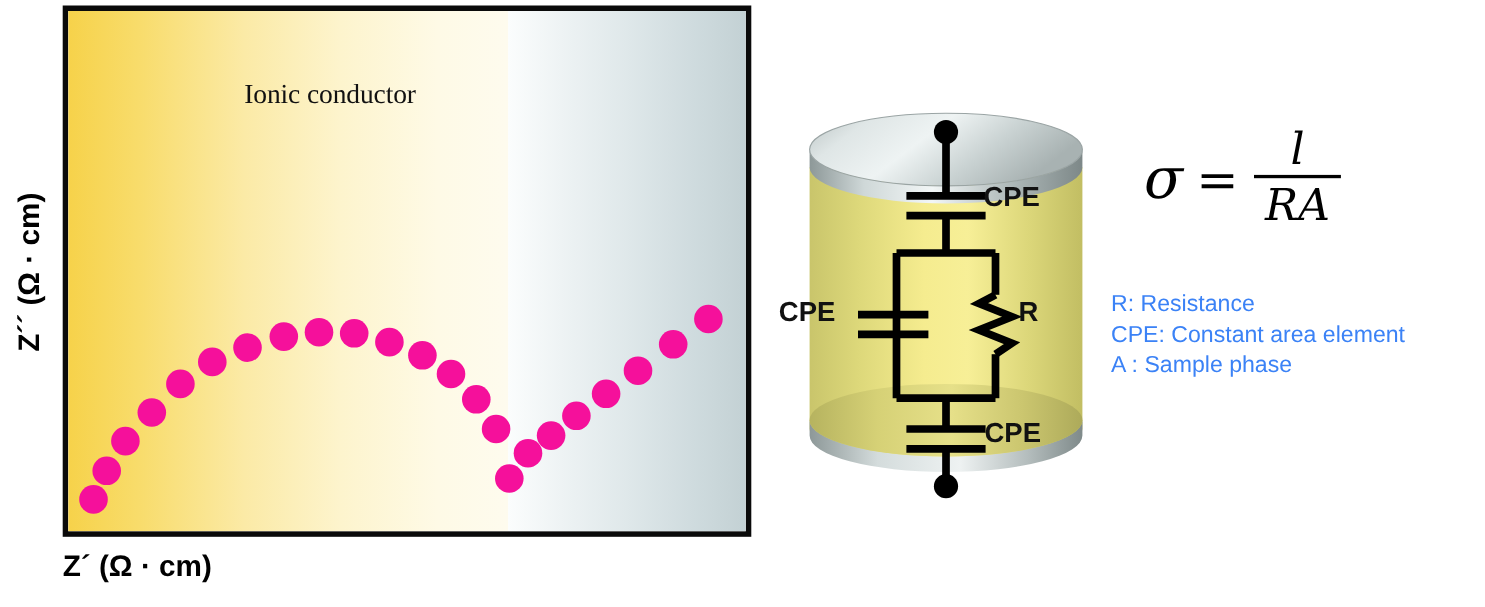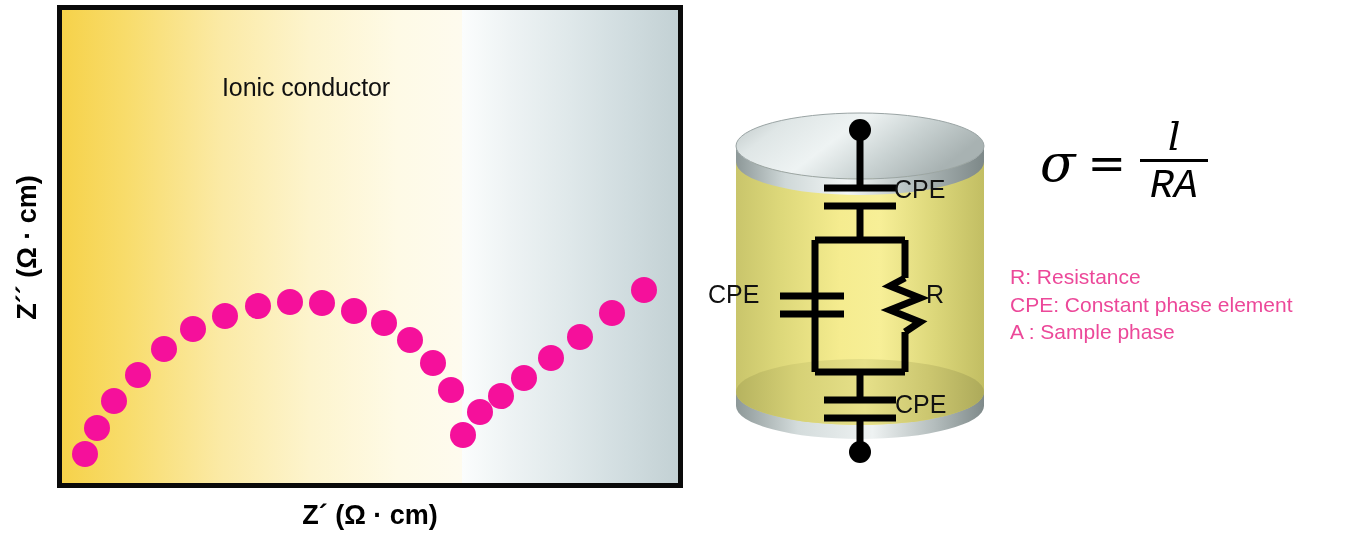--- a/index.html
+++ b/index.html
@@ -61,21 +61,21 @@
     margin-left: -13px;
     margin-top: -13px;
     border-radius: 50%;
     background: #f5109b;
   }
 
   .region-label {
     position: absolute;
     color: #111111;
     font-size: 25px;
-    font-family: Liberation Sans, sans-serif;
+    font-family: Liberation Serif, serif;
     white-space: nowrap;
     letter-spacing: -0.1px;
   }
   #label-ionic { left: 160px; top: 63px; }
   #label-interfaces { left: 480px; top: 63px; }
 
   #y-axis-label {
     position: absolute;
     left: -58px;
     top: 232px;
@@ -85,32 +85,31 @@
     font-size: 27px;
     font-weight: bold;
     color: #000000;
     white-space: nowrap;
   }
   #x-axis-label {
     position: absolute;
     left: 57px;
     top: 500px;
     width: 626px;
-    text-align: center;
     font-size: 27px;
     font-weight: bold;
     color: #000000;
     white-space: nowrap;
   }
 
   
   #cell-panel {
     position: absolute;
-    left: 720px; top: 100px;
-    width: 280px; height: 370px;
+    left: 720px; top: 90px;
+    width: 280px; height: 370px; font-weight: bold;
   }
   #cell-svg { display: block; }
 
   .cpe-label, .r-label {
     position: absolute;
     font-size: 25px;
     color: #111111;
     font-family: "Liberation Sans", sans-serif;
     white-space: nowrap;
   }
@@ -159,31 +158,30 @@
   #eq-bar {
     width: 100%;
     height: 3px;
     background: #000000;
   }
   #eq-denom {
     font-size: 40px;
     font-style: italic;
     line-height: 1.15;
     padding: 2px 10px 0 10px;
-    font-family: Liberation Mono, monospace;
   }
 
   #legend {
     position: absolute;
     left: 0px; top: 148px;
     width: 340px;
   }
   .legend-line {
     font-size: 21px;
-    color: #ec4899;
+    color: #3b82f6;
     line-height: 1.32;
     white-space: nowrap;
     font-family: "Liberation Sans", sans-serif;
   }
   .legend-line .ital {
     font-family: "DejaVu Serif", serif;
     font-style: italic;
     font-size: 21px;
   }
 </style>
@@ -331,18 +329,18 @@
       <span id="eq-equals">=</span>
       <span id="eq-fraction">
         <span id="eq-numer">l</span>
         <span id="eq-bar"></span>
         <span id="eq-denom">RA</span>
       </span>
     </div>
 
     <div id="legend">
         <div class="legend-line"><span>R:</span><span> Resistance</span></div>
-        <div class="legend-line"><span>CPE:</span><span> Constant phase element</span></div>
+        <div class="legend-line"><span>CPE:</span><span> Constant area element</span></div>
         <div class="legend-line"><span>A</span><span> : Sample phase</span></div>
       </div>
   </div>
 
 </div>
 
 </body></html>

